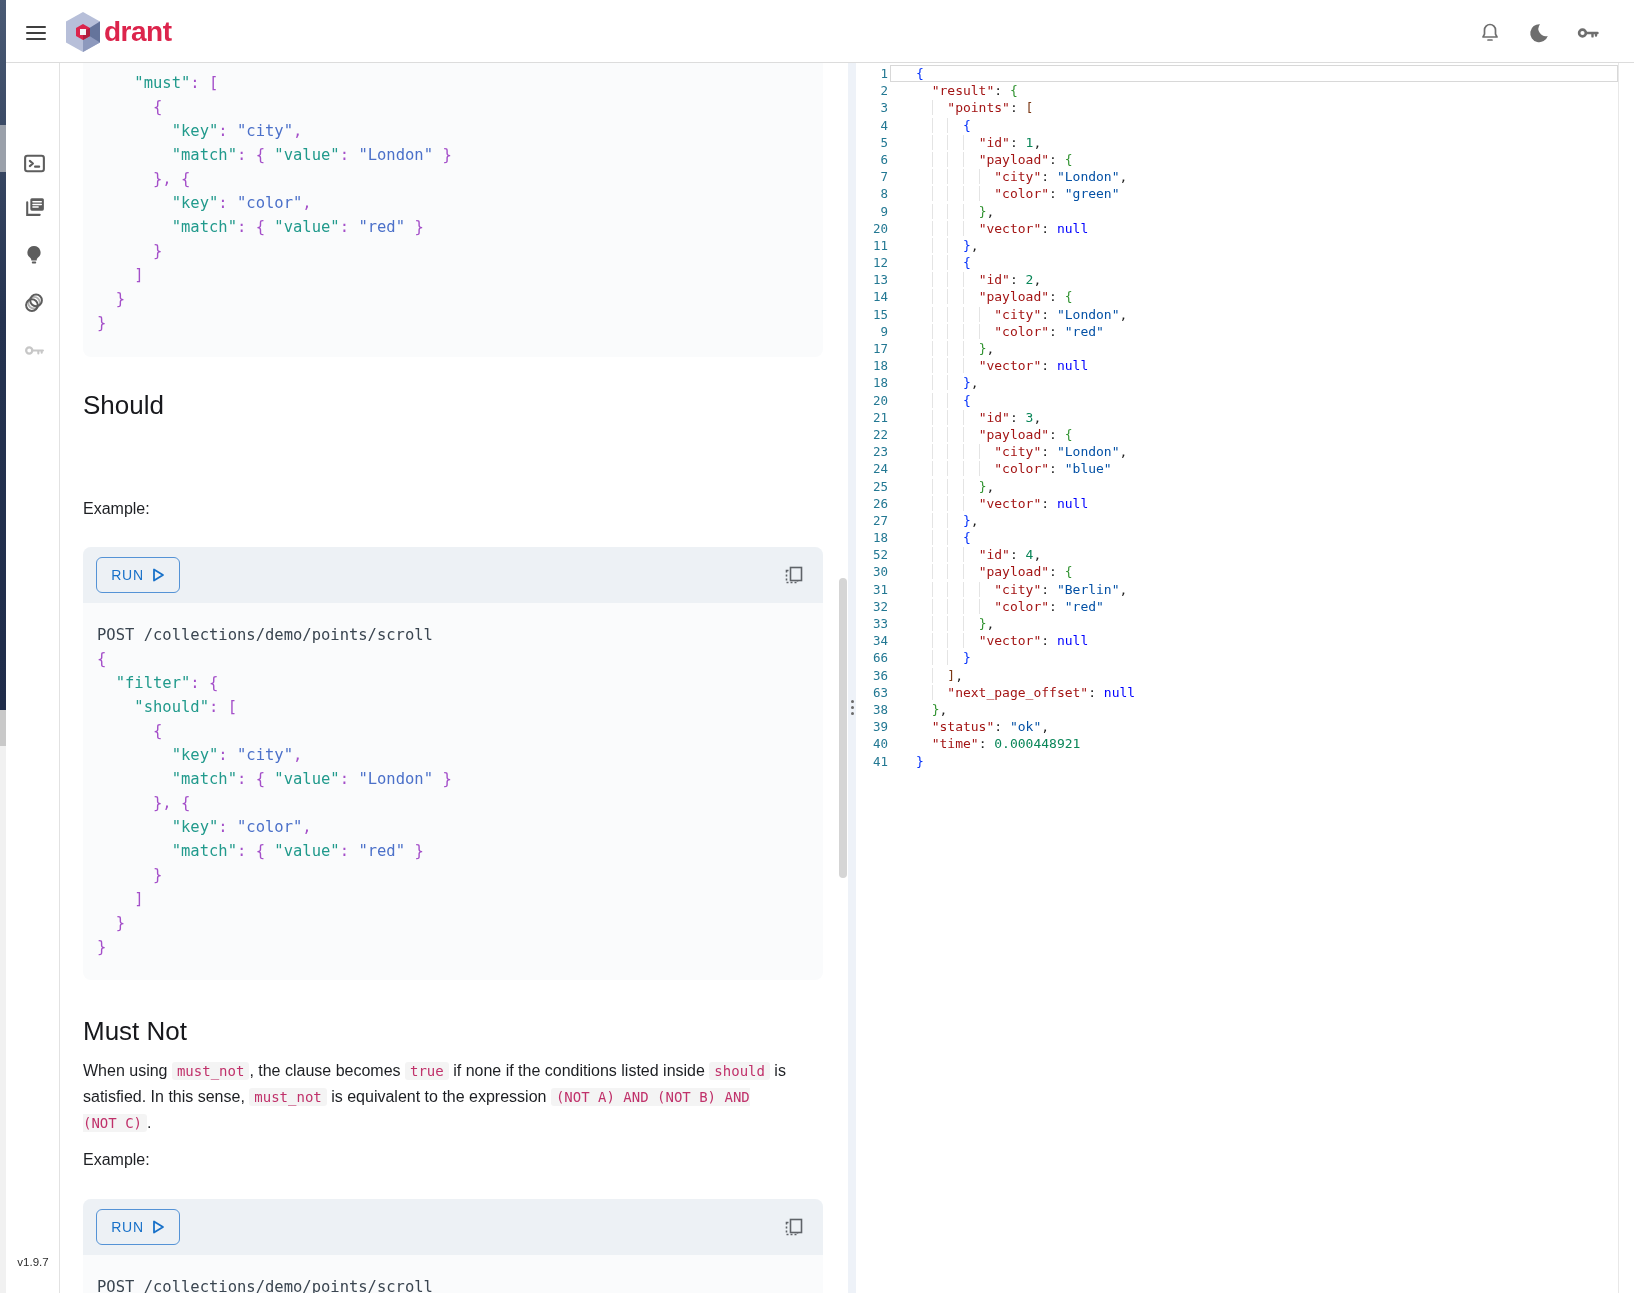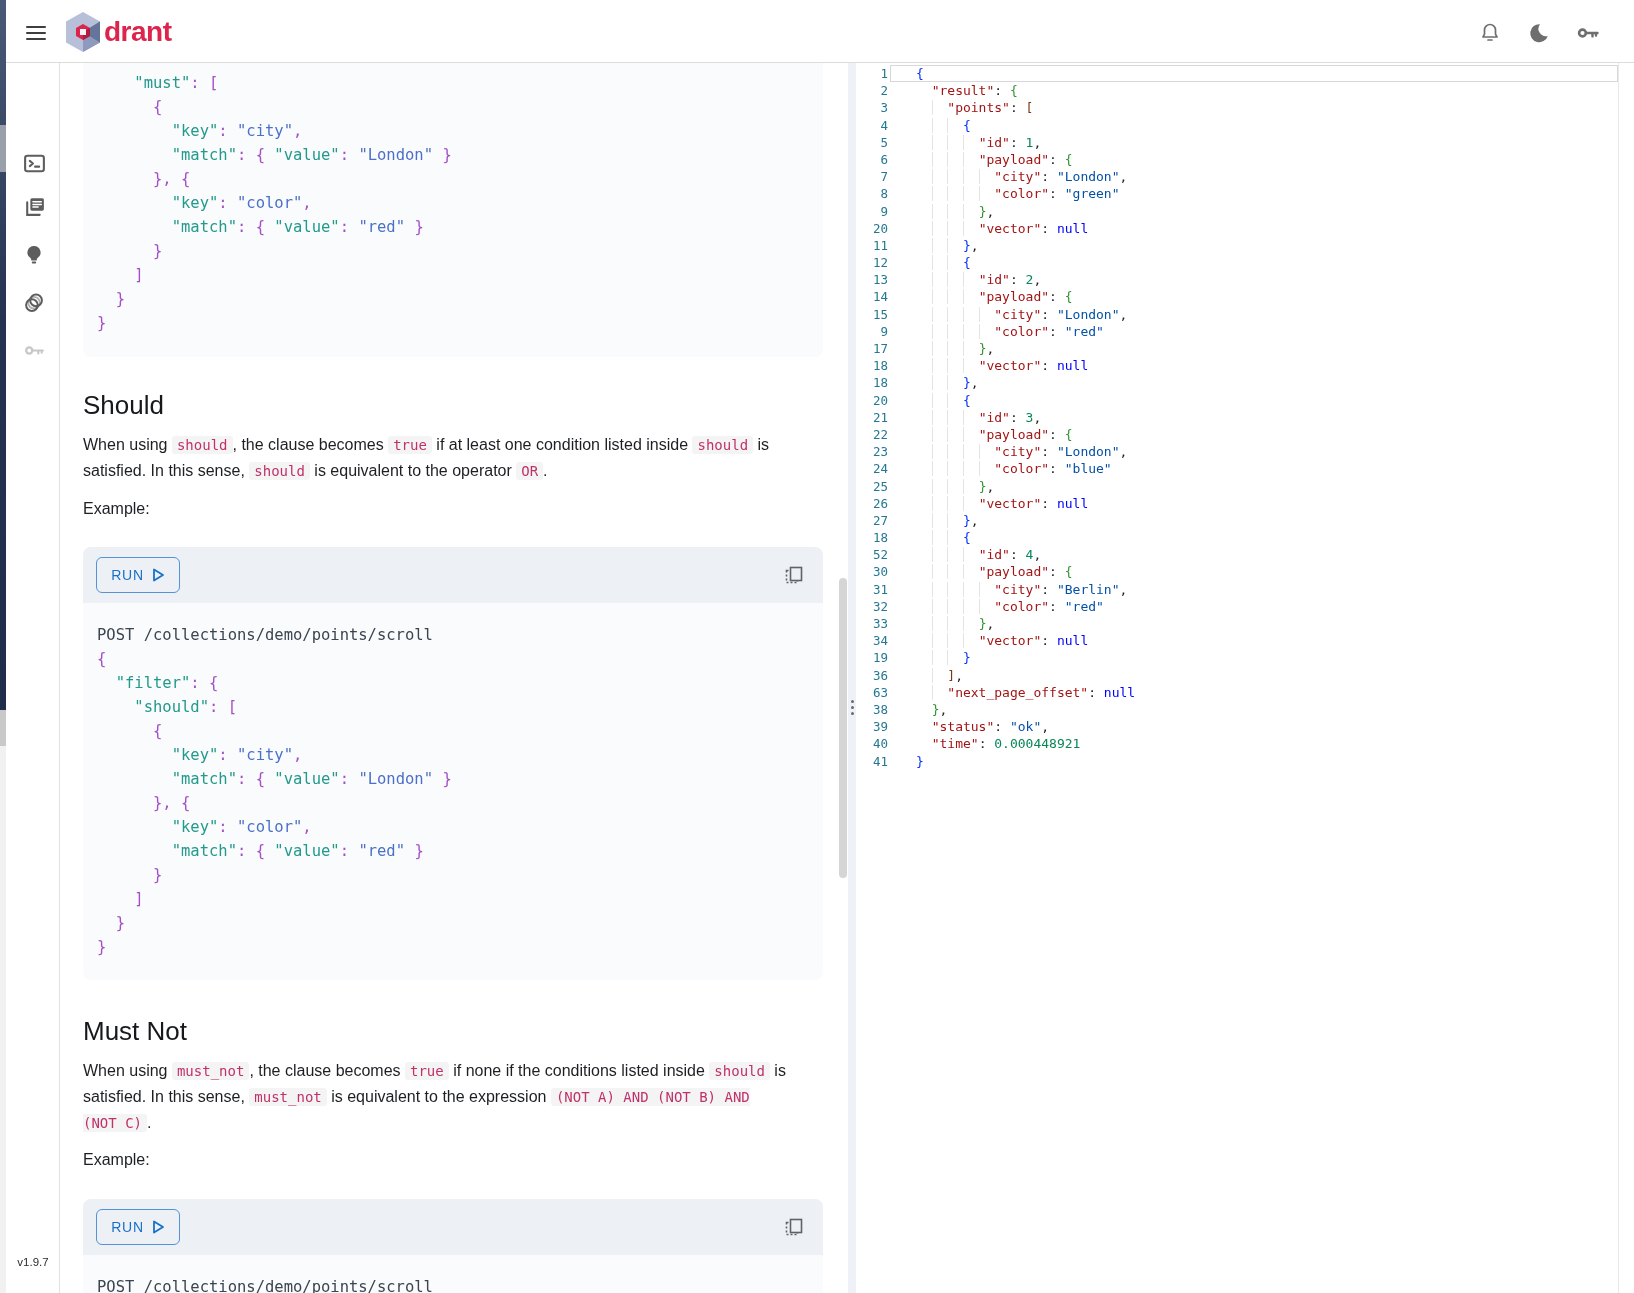--- a/index.html
+++ b/index.html
@@ -162,21 +162,20 @@
       <span style="color:#a44fc9">}</span><span style="color:#a44fc9">,</span> <span style="color:#a44fc9">{</span>
         <span style="color:#219a8c">"key"</span><span style="color:#a44fc9">:</span> <span style="color:#4b70c9">"color"</span><span style="color:#a44fc9">,</span>
         <span style="color:#219a8c">"match"</span><span style="color:#a44fc9">:</span> <span style="color:#a44fc9">{</span> <span style="color:#219a8c">"value"</span><span style="color:#a44fc9">:</span> <span style="color:#4b70c9">"red"</span> <span style="color:#a44fc9">}</span>
       <span style="color:#a44fc9">}</span>
     <span style="color:#a44fc9">]</span>
   <span style="color:#a44fc9">}</span>
 <span style="color:#a44fc9">}</span></pre>
   </div>
 
   <h2 class="sec" id="h-should">Should</h2>
-  <p class="para" id="para-should">When using <span class="ic">should</span>, the clause becomes <span class="ic">true</span> if at least one condition listed inside <span class="ic">should</span> is satisfied. In this sense, <span class="ic">should</span> is equivalent to the operator <span class="ic">OR</span>.</p>
   <div class="example" id="ex-should">Example:</div>
 
   <div class="codeblock" id="block-should">
     <div class="cb-header">
       <button class="run-btn">
         <span>RUN</span>
         <svg width="14" height="16" viewBox="0 0 14 16" fill="none" stroke="#1871c9" stroke-width="1.8" stroke-linejoin="round">
             <path d="M3 2.5v11l9-5.5z"></path>
           </svg>
       </button>
@@ -267,21 +266,21 @@
       <div>25</div>
       <div>26</div>
       <div>27</div>
       <div>18</div>
       <div>52</div>
       <div>30</div>
       <div>31</div>
       <div>32</div>
       <div>33</div>
       <div>34</div>
-      <div>19</div>
+      <div>66</div>
       <div>36</div>
       <div>63</div>
       <div>38</div>
       <div>39</div>
       <div>40</div>
       <div>41</div>
     </div>
   <div id="rp-code">
       <div class="rrow current"><span style="color:#0431fa">{</span></div>
       <div class="rrow"><span>  </span><span style="color:#a31515">"result"</span><span style="color:#1e1e1e">:</span> <span style="color:#319331">{</span></div>

